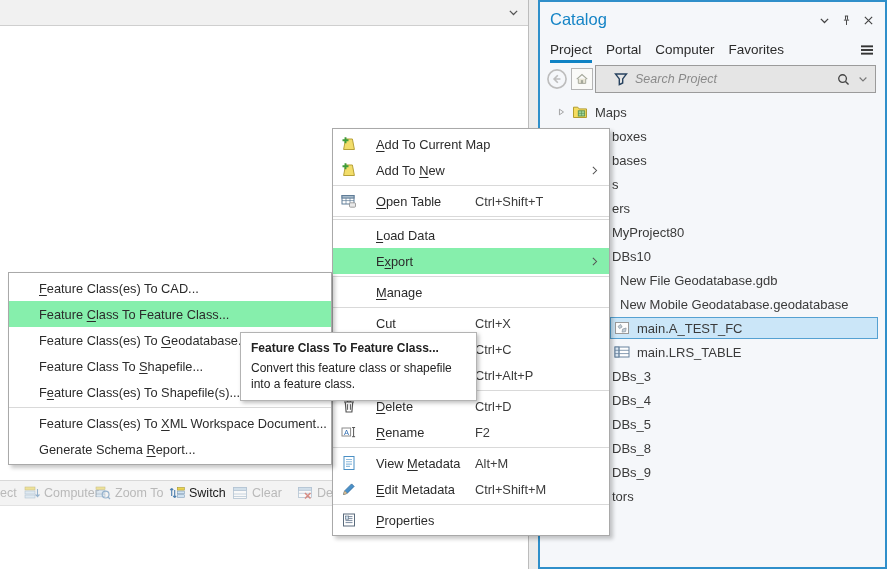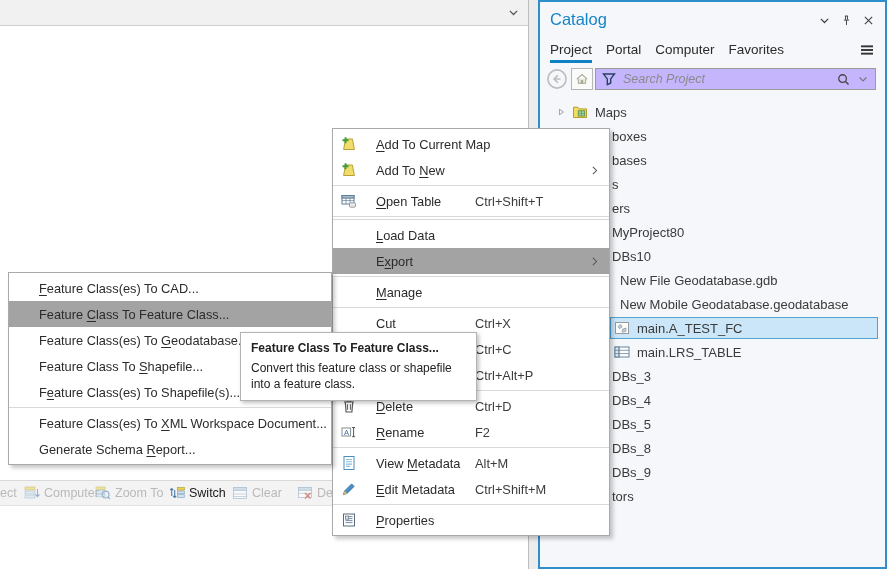--- a/index.html
+++ b/index.html
@@ -32,22 +32,22 @@
   .cat-winbtns .icn{width:13px;height:13px;}
   .cat-tabs{position:absolute;left:10px;top:38px;height:22px;white-space:nowrap;}
   .tab{display:inline-block;margin-right:14px;font-size:13.5px;color:#2b2b2b;cursor:default;}
   .tab.active{border-bottom:3px solid #0f82c4;padding-bottom:3px;}
   .cat-burger{position:absolute;top:40px;right:10px;width:16px;height:16px;color:#333;}
   .cat-search{position:absolute;top:64px;left:6px;right:9px;height:26px;display:flex;align-items:center;}
   .back-icn{width:22px;height:22px;color:#bdbdbd;}
   .home-box{width:22px;height:22px;margin-left:3px;border:1px solid #b5b5b5;background:#fafaf8;
             display:flex;align-items:center;justify-content:center;box-sizing:border-box;}
   .home-box .icn{width:14px;height:14px;}
-  .search-box{flex:1;margin-left:2px;height:22px;border:1px solid #9b9b9b;background:#c4b5fd;
-              display:flex;align-items:center;box-sizing:border-box;}
+  .search-box{flex:1;margin-left:2px;height:28px;border:1px solid #9b9b9b;background:#e5e5e5;
+              display:flex;align-items:center;box-sizing:border-box;padding-left:12px;}
   .search-box .funnel{width:16px;height:16px;margin:0 4px 0 5px;}
   .search-input{flex:1;border:none;outline:none;background:transparent;font-size:12.5px;
                 font-family:inherit;color:#555;min-width:0;}
   .search-input::placeholder{font-style:italic;color:#8a8a8a;}
   .search-box .mag{width:15px;height:15px;color:#444;}
   .search-box .chev{width:12px;height:12px;margin:0 6px 0 6px;color:#777;}
   .cat-tree{position:absolute;left:0;top:98px;right:2px;bottom:2px;}
   .trow{position:absolute;height:24px;display:flex;align-items:center;font-size:13px;
         color:#3a3a3a;white-space:nowrap;cursor:default;}
   .trow .icn{margin-right:7px;}
@@ -59,21 +59,21 @@
   .selbox{position:absolute;left:70px;width:268px;height:22px;background:#cbe6f8;
           border:1px solid #55a1d2;box-sizing:border-box;}
 
   
   .menu{position:absolute;background:#fff;border:1px solid #a9a9a9;box-sizing:border-box;
         box-shadow:3px 3px 4px rgba(0,0,0,.22);padding:2px 0;}
   .ctx{left:332px;top:128px;width:278px;z-index:40;}
   .sub{left:8px;top:272px;width:324px;z-index:50;}
   .mi{position:relative;height:26px;display:flex;align-items:center;font-size:12.8px;
       color:#2b2b2b;cursor:default;padding:0 8px;}
-  .mi.hl{background:#a3a3a3;text-align:center;}
+  .mi.hl{background:#86efac;text-align:center;}
   .mic{width:24px;height:16px;margin-right:11px;display:inline-flex;align-items:center;}
   .sub .mi{padding-left:30px;}
   .mlab{white-space:nowrap;}
   .msc{position:absolute;left:142px;white-space:nowrap;color:#3c3c3c;}
   .marr{position:absolute;right:8px;width:13px;height:13px;color:#555;}
   .msep{border-top:1px solid #d9d9d9;margin:2px 0;height:0;}
   u{text-underline-offset:2px;}
 
   
   .tooltip{position:absolute;left:240px;top:332px;z-index:60;background:#fff;

